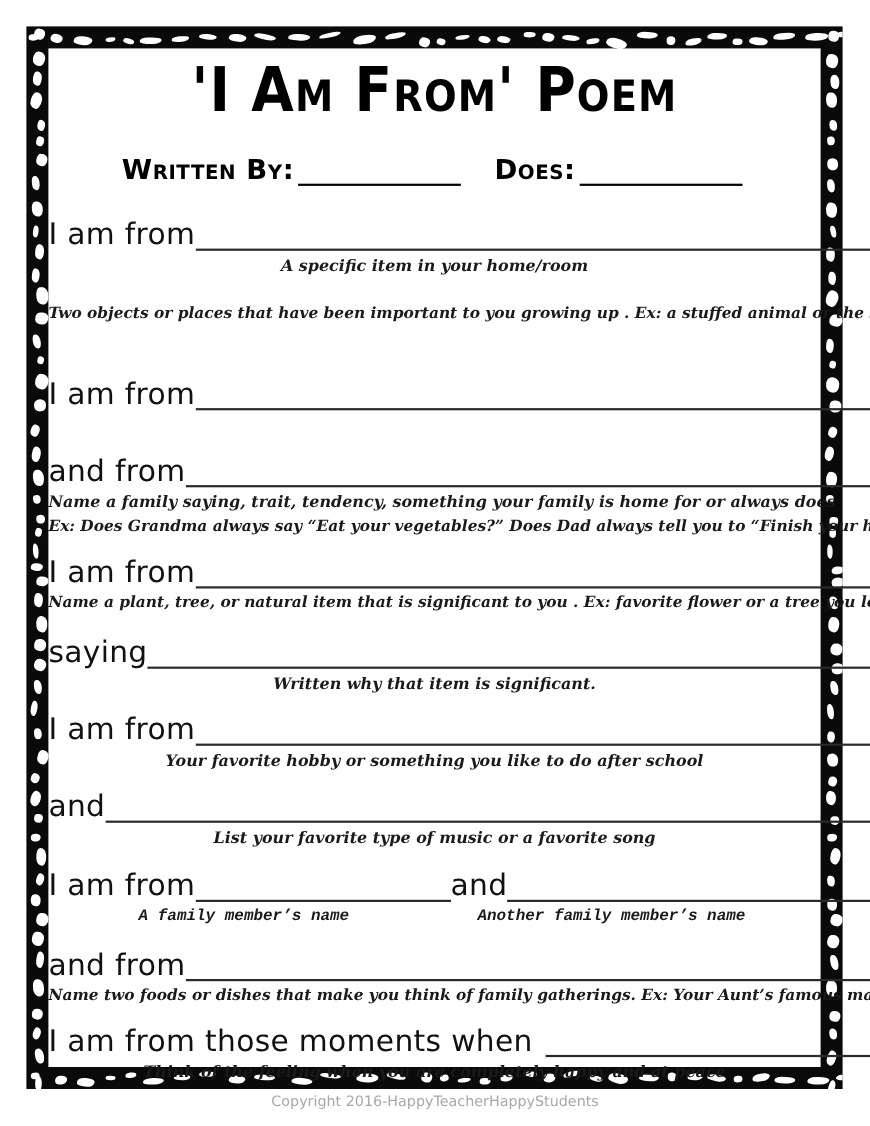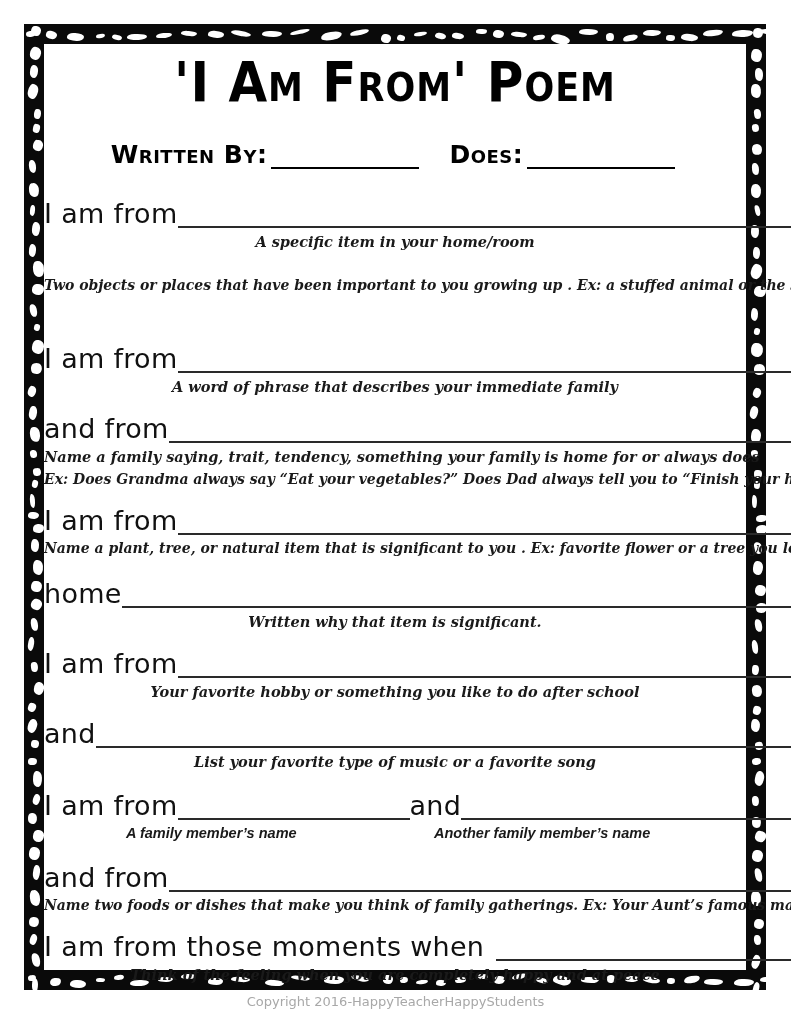--- a/index.html
+++ b/index.html
@@ -155,21 +155,21 @@
 
   
   .hint-cols {
     position: relative;
     width: 702px;
     margin-top: 5px;
     height: 19px;
   }
   .hint-cols span {
     position: absolute;
-    font-family: Liberation Sans, sans-serif;
+    font-family: Liberation Mono, monospace;
     font-style: italic;
     font-weight: bold;
     font-size: 14.5px;
     color: #1a1a1a;
     white-space: nowrap;
   }
   .hint-left  { left: 82px; }
   .hint-right { left: 390px; }
 
   
@@ -379,21 +379,20 @@
 
     <div class="stanza" style="top:220px;">
       <div class="hint wide">Two objects or places that have been important to you growing up .  Ex: a stuffed animal or the skate park</div>
     </div>
 
     <div class="stanza" style="top:293px;">
       <div class="prompt-row">
         <span class="lead">I am from</span>
         <span class="blank"></span>
       </div>
-      <div class="hint">A word of phrase that describes your immediate family</div>
     </div>
 
     <div class="stanza" style="top:363px;">
       <div class="prompt-row">
         <span class="lead">and from</span>
         <span class="blank"></span>
       </div>
       <div class="hint">Name a family saying, trait, tendency, something your family is home for or always does</div>
       <div class="hint wide">Ex: Does Grandma always say “Eat your vegetables?” Does Dad always tell you to “Finish your homework?”</div>
     </div>
@@ -401,21 +400,21 @@
     <div class="stanza" style="top:455px;">
       <div class="prompt-row">
         <span class="lead">I am from</span>
         <span class="blank"></span>
       </div>
       <div class="hint wide">Name a plant, tree, or natural item that is significant to you . Ex:  favorite flower or a tree you  love to climb.</div>
     </div>
 
     <div class="stanza" style="top:528px;">
       <div class="prompt-row">
-        <span class="lead">home</span>
+        <span class="lead">saying</span>
         <span class="blank"></span>
       </div>
       <div class="hint">Written why that item is significant.</div>
     </div>
 
     <div class="stanza" style="top:598px;">
       <div class="prompt-row">
         <span class="lead">I am from</span>
         <span class="blank"></span>
       </div>

